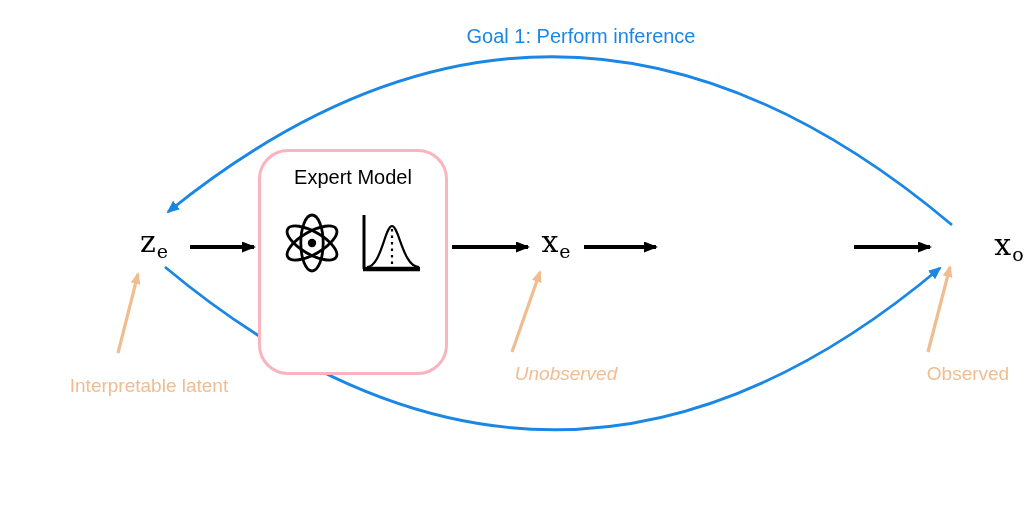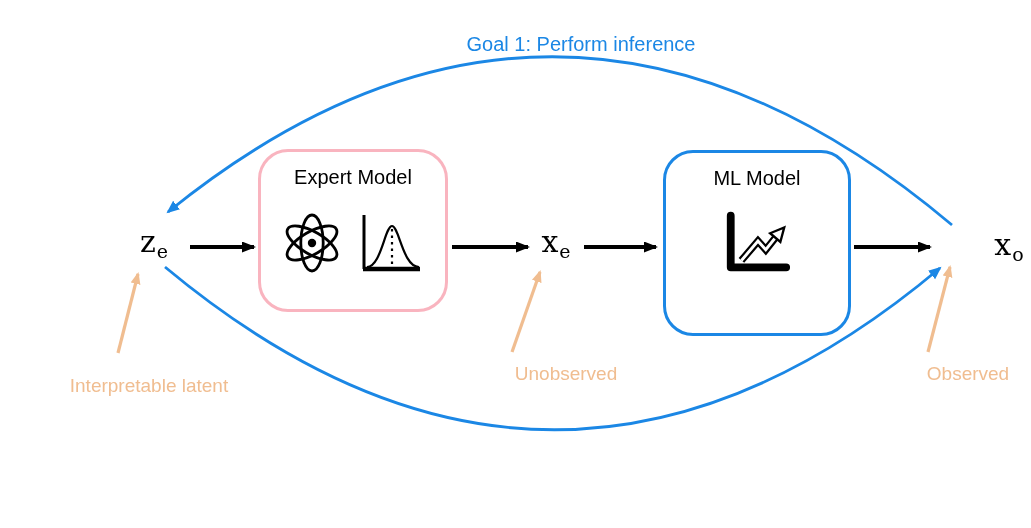--- a/index.html
+++ b/index.html
@@ -11,21 +11,21 @@
   .underlay{position:absolute;left:0;top:0;width:1031px;height:528px;}
   .abs{position:absolute;transform:translate(-50%,-50%);white-space:nowrap;}
   .goal{color:var(--blue);font-size:20px;}
   .annot{color:var(--tan);font-size:19px;text-align:center;line-height:1.25;white-space:nowrap;margin-left:28px;}
   .mathvar{font-family:"DejaVu Serif","Liberation Serif",serif;font-size:30px;color:var(--ink);}
   .mathvar .sub{font-size:19px;vertical-align:-0.32em;margin-left:1px;}
   .modelbox{
     position:absolute;background:#ffffff;border-radius:30px;box-sizing:border-box;
     display:flex;flex-direction:column;align-items:center;
   }
-  .modelbox.expert{left:258px;top:149px;width:190px;height:163px;border:3px solid var(--pink);}
+  .modelbox.expert{left:258px;top:149px;width:190px;height:226px;border:3px solid var(--pink);}
   .modelbox.ml{left:663px;top:150px;width:188px;height:186px;border:3px solid var(--blue);}
   .boxtitle{font-size:20px;color:var(--ink);margin-top:14px;}
   .iconrow{display:flex;align-items:center;gap:20px;margin-top:22px;}
 </style>
 </head>
 <body>
 
 <div class="stage" style="--blue: #1b87e5; --pink: #f9b4bf; --tan: #f0bd90; --ink: #000000;">
 
   <svg class="underlay" viewBox="0 0 1031 528">
@@ -47,61 +47,50 @@
     <path d="M 190 247 H 254" style="stroke:var(--ink)" stroke-width="3.8" marker-end="url(#mblack)"></path>
     <path d="M 452 247 H 528" style="stroke:var(--ink)" stroke-width="3.8" marker-end="url(#mblack)"></path>
     <path d="M 584 247 H 656" style="stroke:var(--ink)" stroke-width="3.8" marker-end="url(#mblack)"></path>
     <path d="M 854 247 H 930" style="stroke:var(--ink)" stroke-width="3.8" marker-end="url(#mblack)"></path>
 
     <path d="M 118 353 L 138 274" style="stroke:var(--tan)" stroke-width="3.2" marker-end="url(#mtan)"></path>
     <path d="M 512 352 L 540 272" style="stroke:var(--tan)" stroke-width="3.2" marker-end="url(#mtan)"></path>
     <path d="M 928 352 L 950 267" style="stroke:var(--tan)" stroke-width="3.2" marker-end="url(#mtan)"></path>
   </svg>
 
-  <div class="abs goal" style="left:581px;top:36px;margin-top:8px;">Goal 1: Perform inference</div>
+  <div class="abs goal" style="left:581px;top:36px;">Goal 1: Perform inference</div>
 
   <div class="modelbox expert">
     <div class="boxtitle">Expert Model</div>
     <div class="iconrow">
       <svg width="56" height="64" viewBox="0 0 60 66">
         <ellipse cx="30" cy="33" rx="12" ry="30" fill="none" stroke="#000" stroke-width="3"></ellipse>
         <ellipse cx="30" cy="33" rx="12" ry="30" fill="none" stroke="#000" stroke-width="3" transform="rotate(60 30 33)"></ellipse>
         <ellipse cx="30" cy="33" rx="12" ry="30" fill="none" stroke="#000" stroke-width="3" transform="rotate(-60 30 33)"></ellipse>
         <circle cx="30" cy="33" r="4.5" fill="#000"></circle>
       </svg>
       <svg width="62" height="60" viewBox="0 0 62 60">
         <path d="M4 2 V56" stroke="#000" stroke-width="3" fill="none"></path>
         <path d="M3 56 H60" stroke="#000" stroke-width="4.5" fill="none"></path>
         <path d="M7 54 C 21 54, 25 13, 32 13 C 39 13, 43 54, 59 54" fill="none" stroke="#000" stroke-width="2.2"></path>
         <path d="M32 16 V53" stroke="#000" stroke-width="2.2" stroke-dasharray="2.5 4" fill="none"></path>
       </svg>
     </div>
   </div>
 
-  <div class="modelbox ml">
-    <div class="boxtitle">ML Model</div>
-    <div class="iconrow" style="margin-top:18px;">
-      <svg width="72" height="68" viewBox="0 0 74 68">
-        <path d="M10 7 V60 H67" fill="none" stroke="#000" stroke-width="8" stroke-linecap="round" stroke-linejoin="round"></path>
-        <path d="M21 53 L38 33 L46 42 L58 27" fill="none" stroke="#000" stroke-width="7.5" stroke-linejoin="miter"></path>
-        <path d="M21 53 L38 33 L46 42 L58 27" fill="none" stroke="#fff" stroke-width="3" stroke-linejoin="miter"></path>
-        <polygon points="65,19 61,34 50.5,25" fill="#fff" stroke="#000" stroke-width="2.4"></polygon>
-      </svg>
-    </div>
-  </div>
 
   <div class="abs mathvar" style="left:154px;top:243px;">
     <span>z</span><span class="sub">e</span>
   </div>
   <div class="abs mathvar" style="left:556px;top:243px;">
     <span>x</span><span class="sub">e</span>
   </div>
   <div class="abs mathvar" style="left:961px;top:246px;margin-left:48px;">
     <span>x</span><span class="sub">o</span>
   </div>
 
   <div class="abs annot" style="left:121px;top:386px;">
     <div>Interpretable latent</div>
   </div>
-  <div class="abs annot" style="left:538px;top:374px;">Unobserved</div>
+  <div class="abs annot" style="left:538px;top:374px;font-style:italic;">Unobserved</div>
   <div class="abs annot" style="left:940px;top:374px;">Observed</div>
 
 </div>
 
 </body></html>

